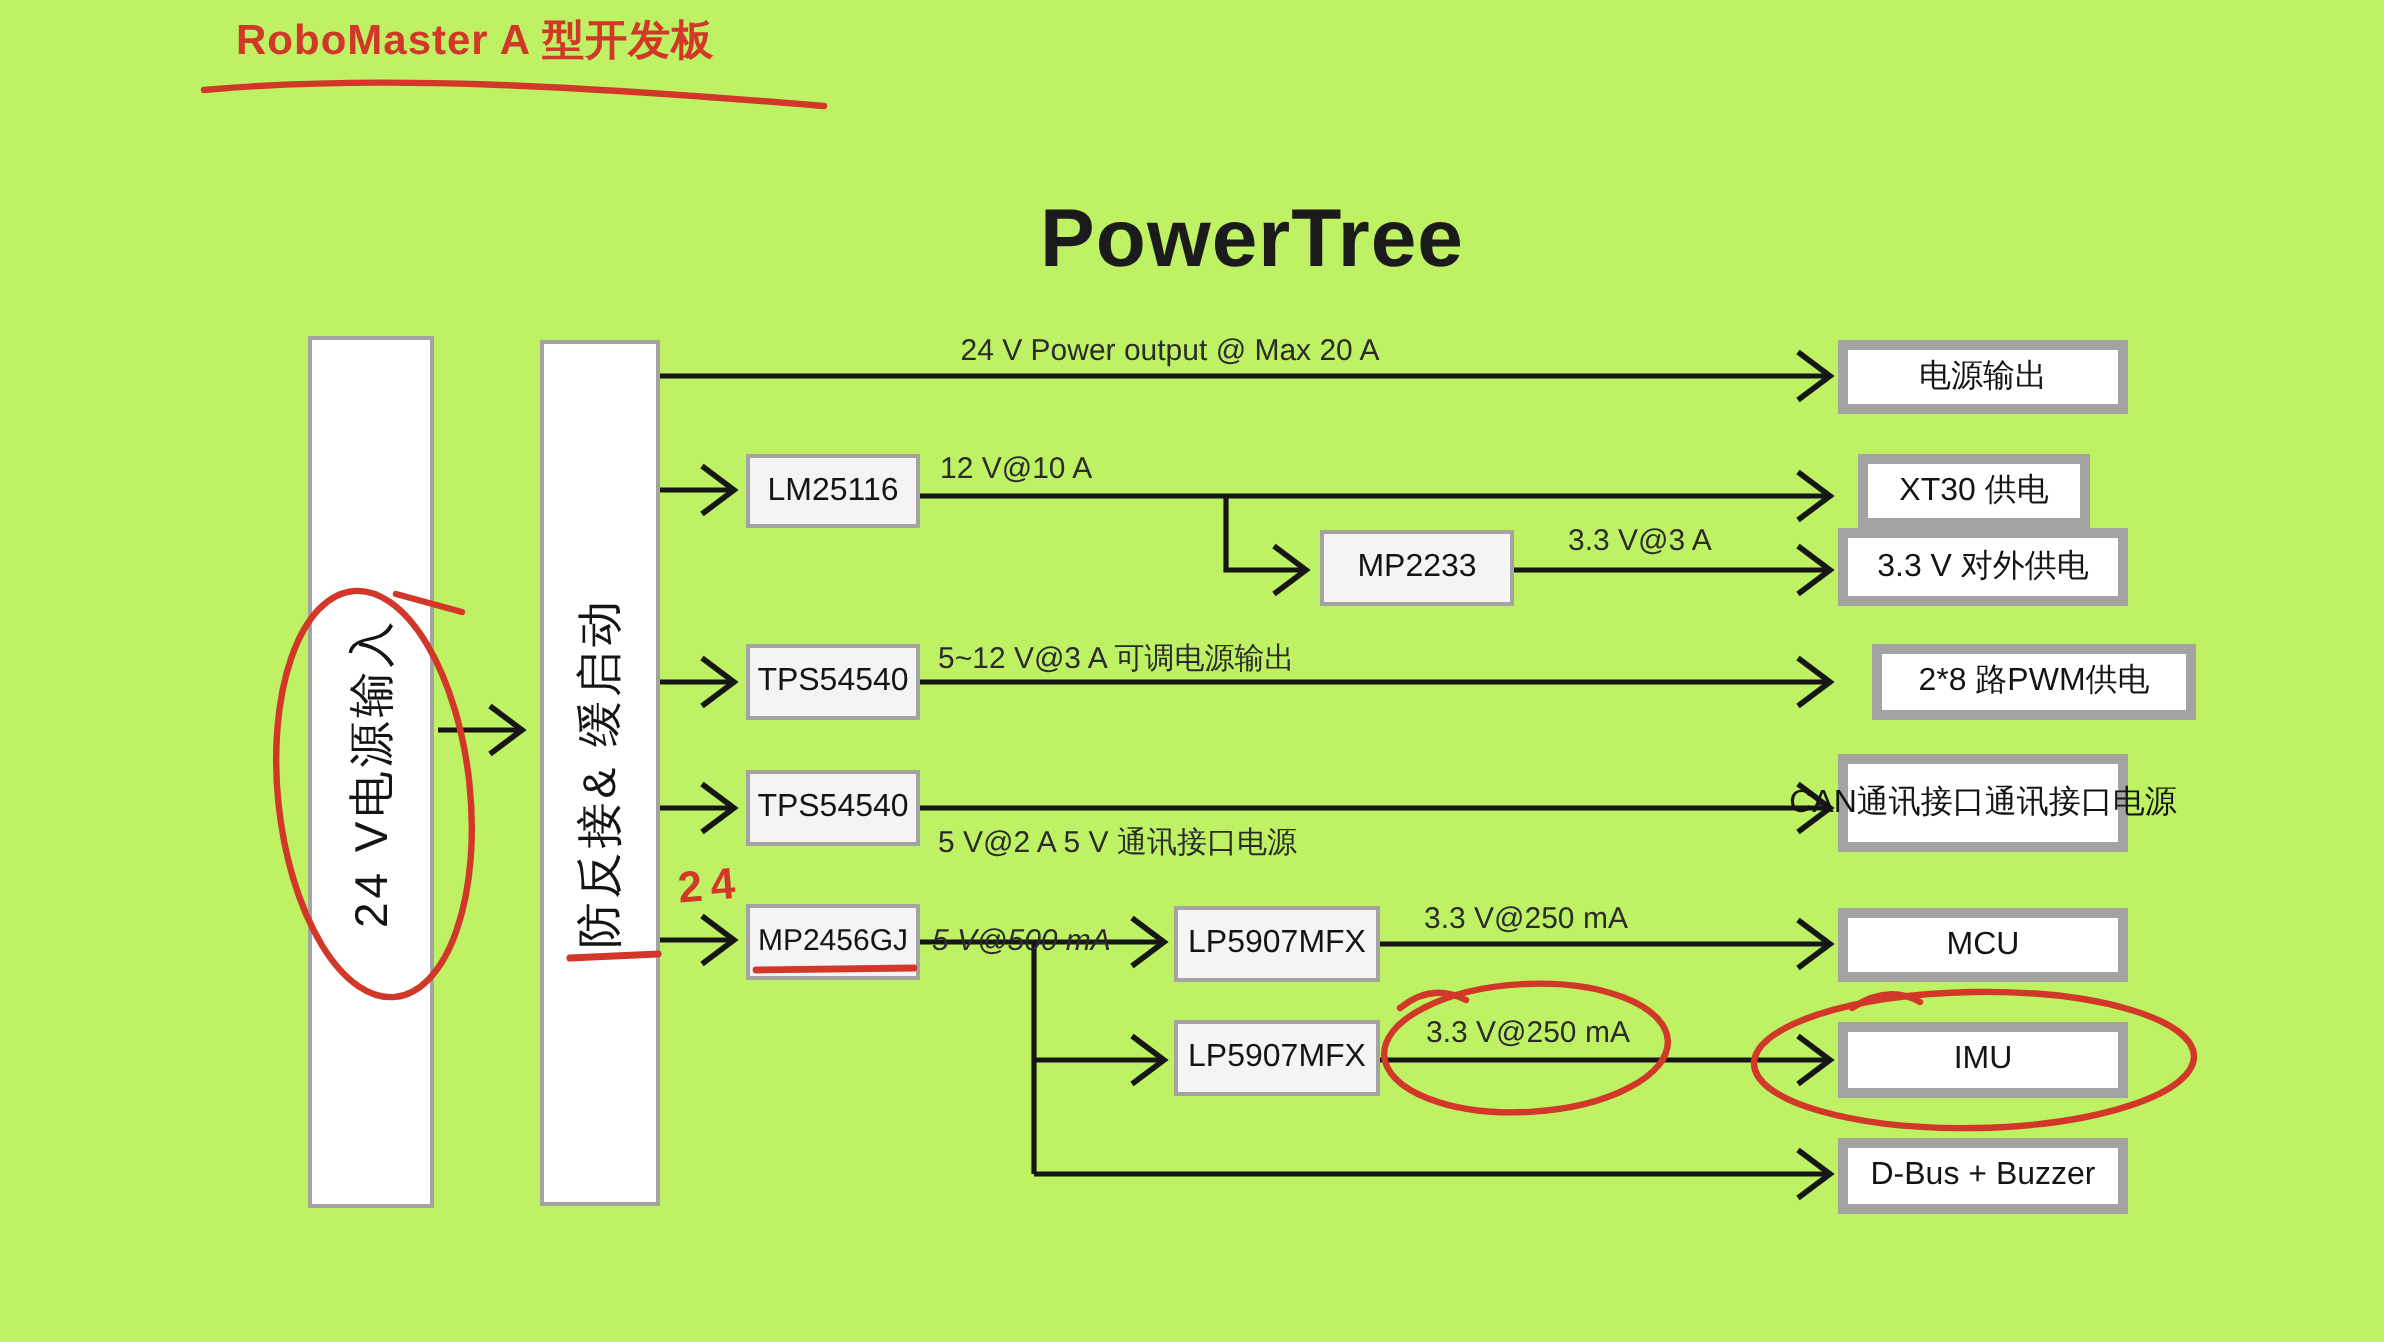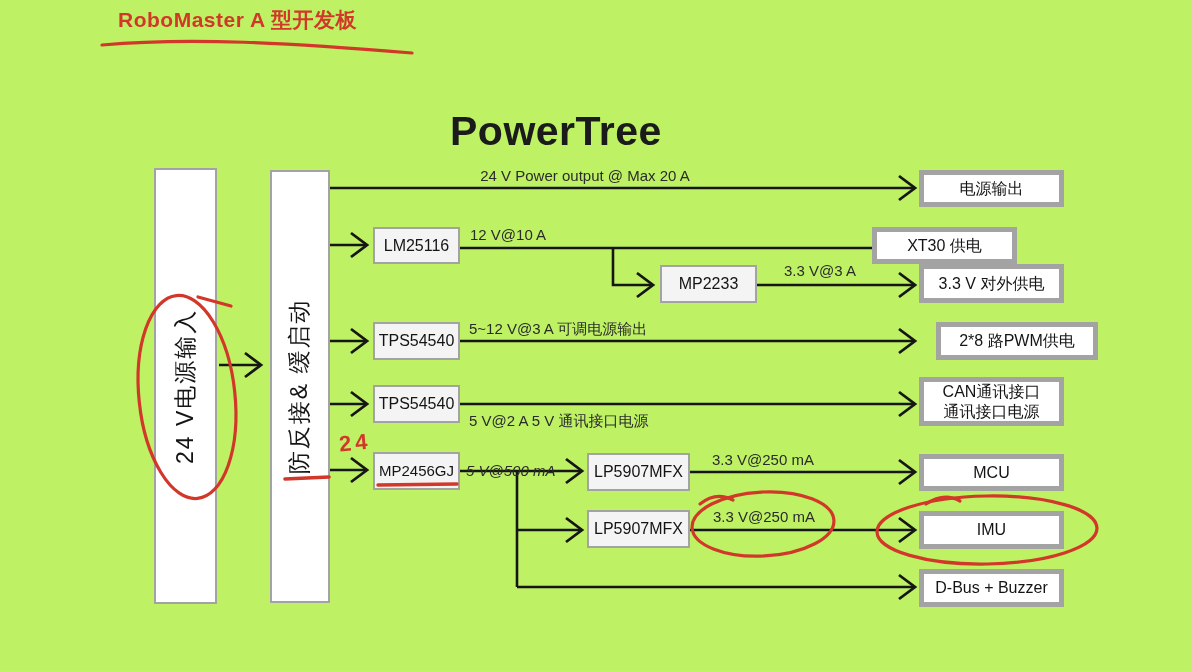--- a/index.html
+++ b/index.html
@@ -16,38 +16,37 @@
   #connector-layer{z-index:1;}
   #annotation-layer{z-index:4;}
 
   .board-title{
     position:absolute;left:118px;top:6px;z-index:2;
     font-size:21px;font-weight:bold;color:#d2382a;
     letter-spacing:0.5px;white-space:nowrap;
   }
   .diagram-title{
     position:absolute;left:450px;top:96px;width:352px;z-index:2;
-    text-align:left;font-size:41px;font-weight:600;color:#1b1b1b;
+    text-align:center;font-size:41px;font-weight:600;color:#1b1b1b;
     letter-spacing:0.5px;
-    margin-top:12px;
   }
   .box{
     position:absolute;z-index:2;box-sizing:border-box;
     border:5px solid #a3a3a3;background:#ffffff;
     display:flex;align-items:center;justify-content:center;
     font-size:16px;color:#141414;text-align:center;line-height:1.25;
     white-space:nowrap;
   }
   .converter{border-width:2.5px;background:#f4f4f4;font-size:16px;}
   .tall{border-width:2.5px;background:#ffffff;}
   .vtext{transform:rotate(-90deg);white-space:nowrap;font-size:23px;font-weight:500;letter-spacing:2px;}
   .edge-label{
     position:absolute;z-index:2;font-size:15px;color:#2b2b2b;white-space:nowrap;
   }
-  .two-line{display:flex;flex-direction:column;justify-content:center;}
+  .two-line{display:flex;flex-direction:row;justify-content:center;}
   .handwritten{
     position:absolute;left:339px;top:430px;z-index:5;
     color:#d2382a;font-size:22px;font-weight:600;letter-spacing:4px;
     transform:rotate(-5deg);
   }
 </style>
 </head>
 <body>
 
 <div class="stage">
@@ -107,21 +106,21 @@
   <div class="box converter" style="left:587px;top:453px;width:103px;height:38px;">
     <span>LP5907MFX</span>
   </div>
   <div class="box converter" style="left:587px;top:510px;width:103px;height:38px;">
     <span>LP5907MFX</span>
   </div>
 
   <div class="box" style="left:919px;top:170px;width:145px;height:37px;">
     <span>电源输出</span>
   </div>
-  <div class="box" style="left:872px;top:227px;width:145px;height:37px;">
+  <div class="box" style="left:929px;top:227px;width:116px;height:37px;">
     <span>XT30 供电</span>
   </div>
   <div class="box" style="left:919px;top:264px;width:145px;height:39px;">
     <span>3.3 V 对外供电</span>
   </div>
   <div class="box" style="left:919px;top:322px;width:162px;height:38px;margin-left:17px;">
     <span>2*8 路PWM供电</span>
   </div>
   <div class="box two-line" style="left:919px;top:377px;width:145px;height:49px;">
     <span>CAN通讯接口</span>

